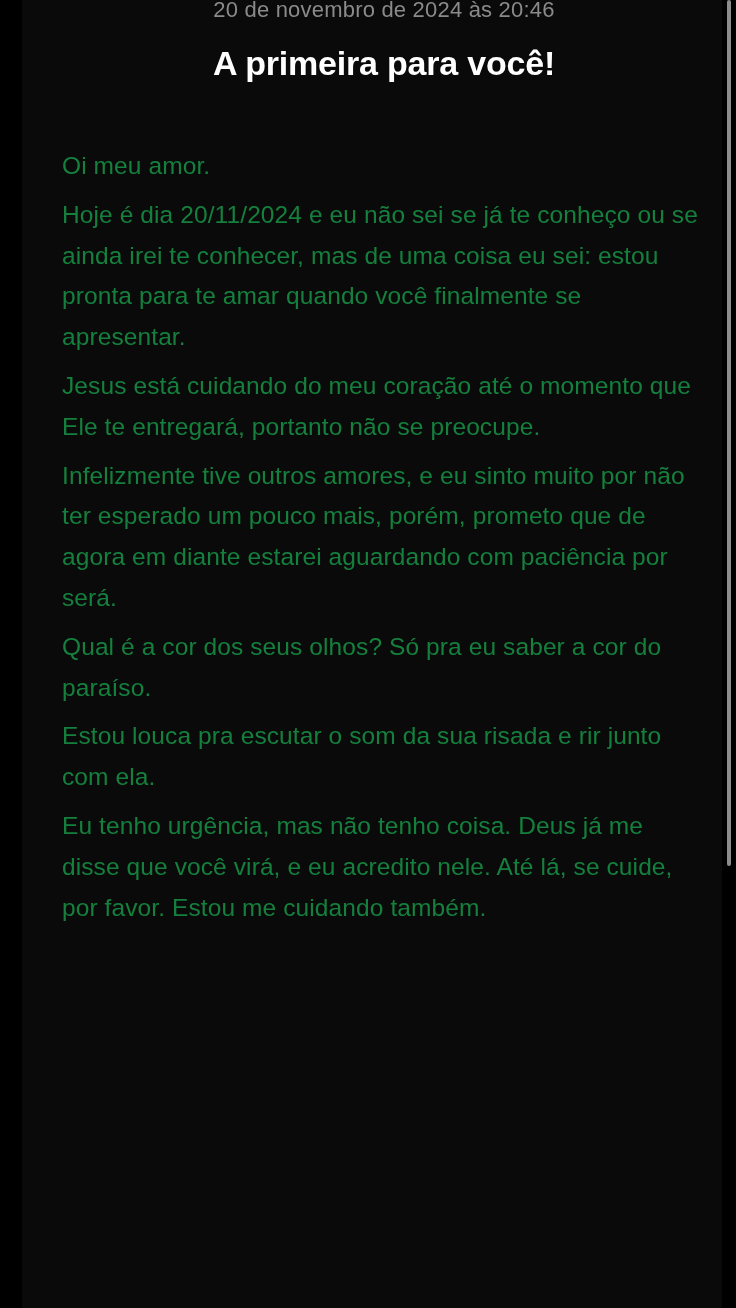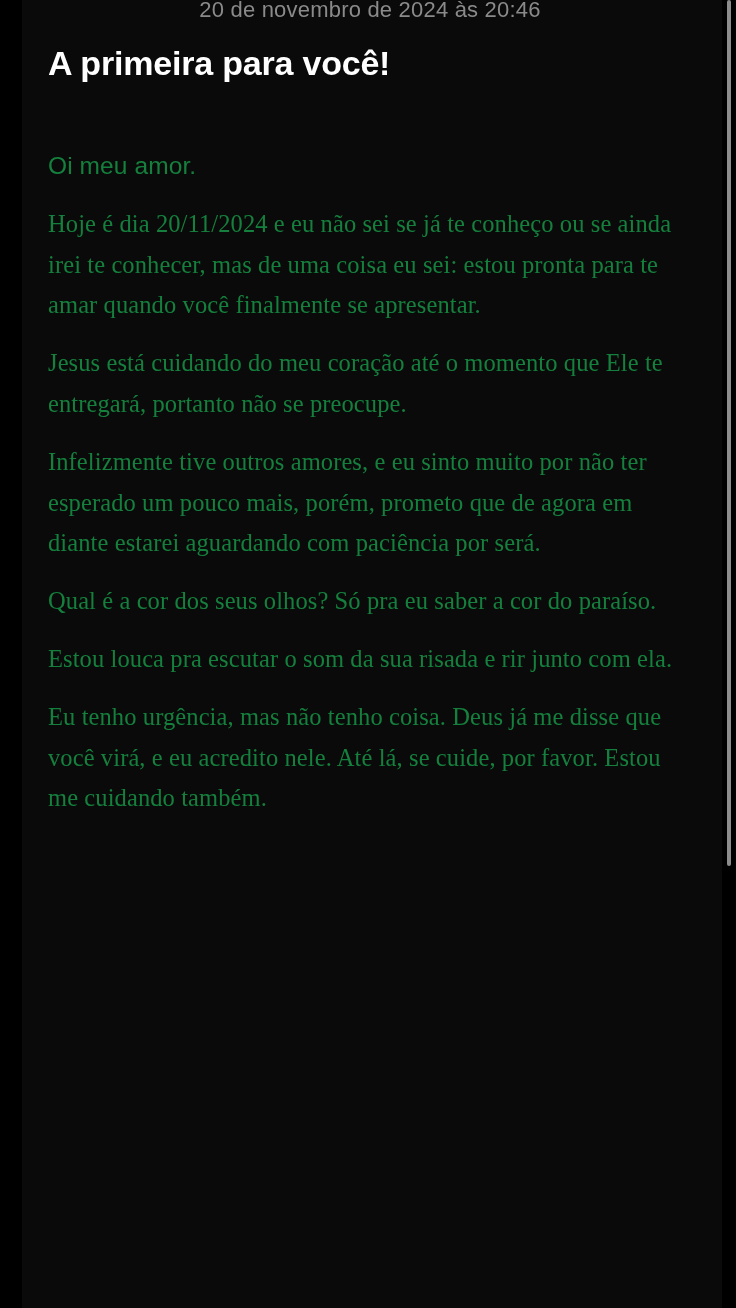--- a/index.html
+++ b/index.html
@@ -49,21 +49,21 @@
     right: 5px;
     top: 0px;
     width: 4px;
     height: 866px;
     background: #8c8c8c;
     border-radius: 3px;
   }
 
   .content {
     position: absolute;
-    left: 22px;
+    left: 36px;
     top: 0;
     width: 700px;
     height: 1196px;
     padding: 0 30px 0 26px;
     box-sizing: border-box;
   }
 
   .timestamp {
     color: #8a8a8a;
     font-size: 22px;
@@ -77,38 +77,38 @@
     white-space: nowrap;
   }
 
   .note-title {
     font-size: 34px;
     font-weight: bold;
     color: #ffffff;
     margin: 18px 0 0 0;
     letter-spacing: -0.2px;
     line-height: 42px;
+    text-align: center;
   }
 
   .note-body {
     margin-top: 62px;
     font-size: 24.5px;
     line-height: 40.8px;
     color: #15803d;
     letter-spacing: 0.1px;
   }
 
   .para {
     margin: 0 0 0 0;
     text-align: left;
   }
 
   .para + .para {
-    margin-top: 17px;
-    font-family: Liberation Serif, serif;
+    margin-top: 8px;
   }
 </style>
 </head>
 <body>
 
 <div class="note-screen">
 
   <div class="left-gutter"></div>
 
   <div class="content">

